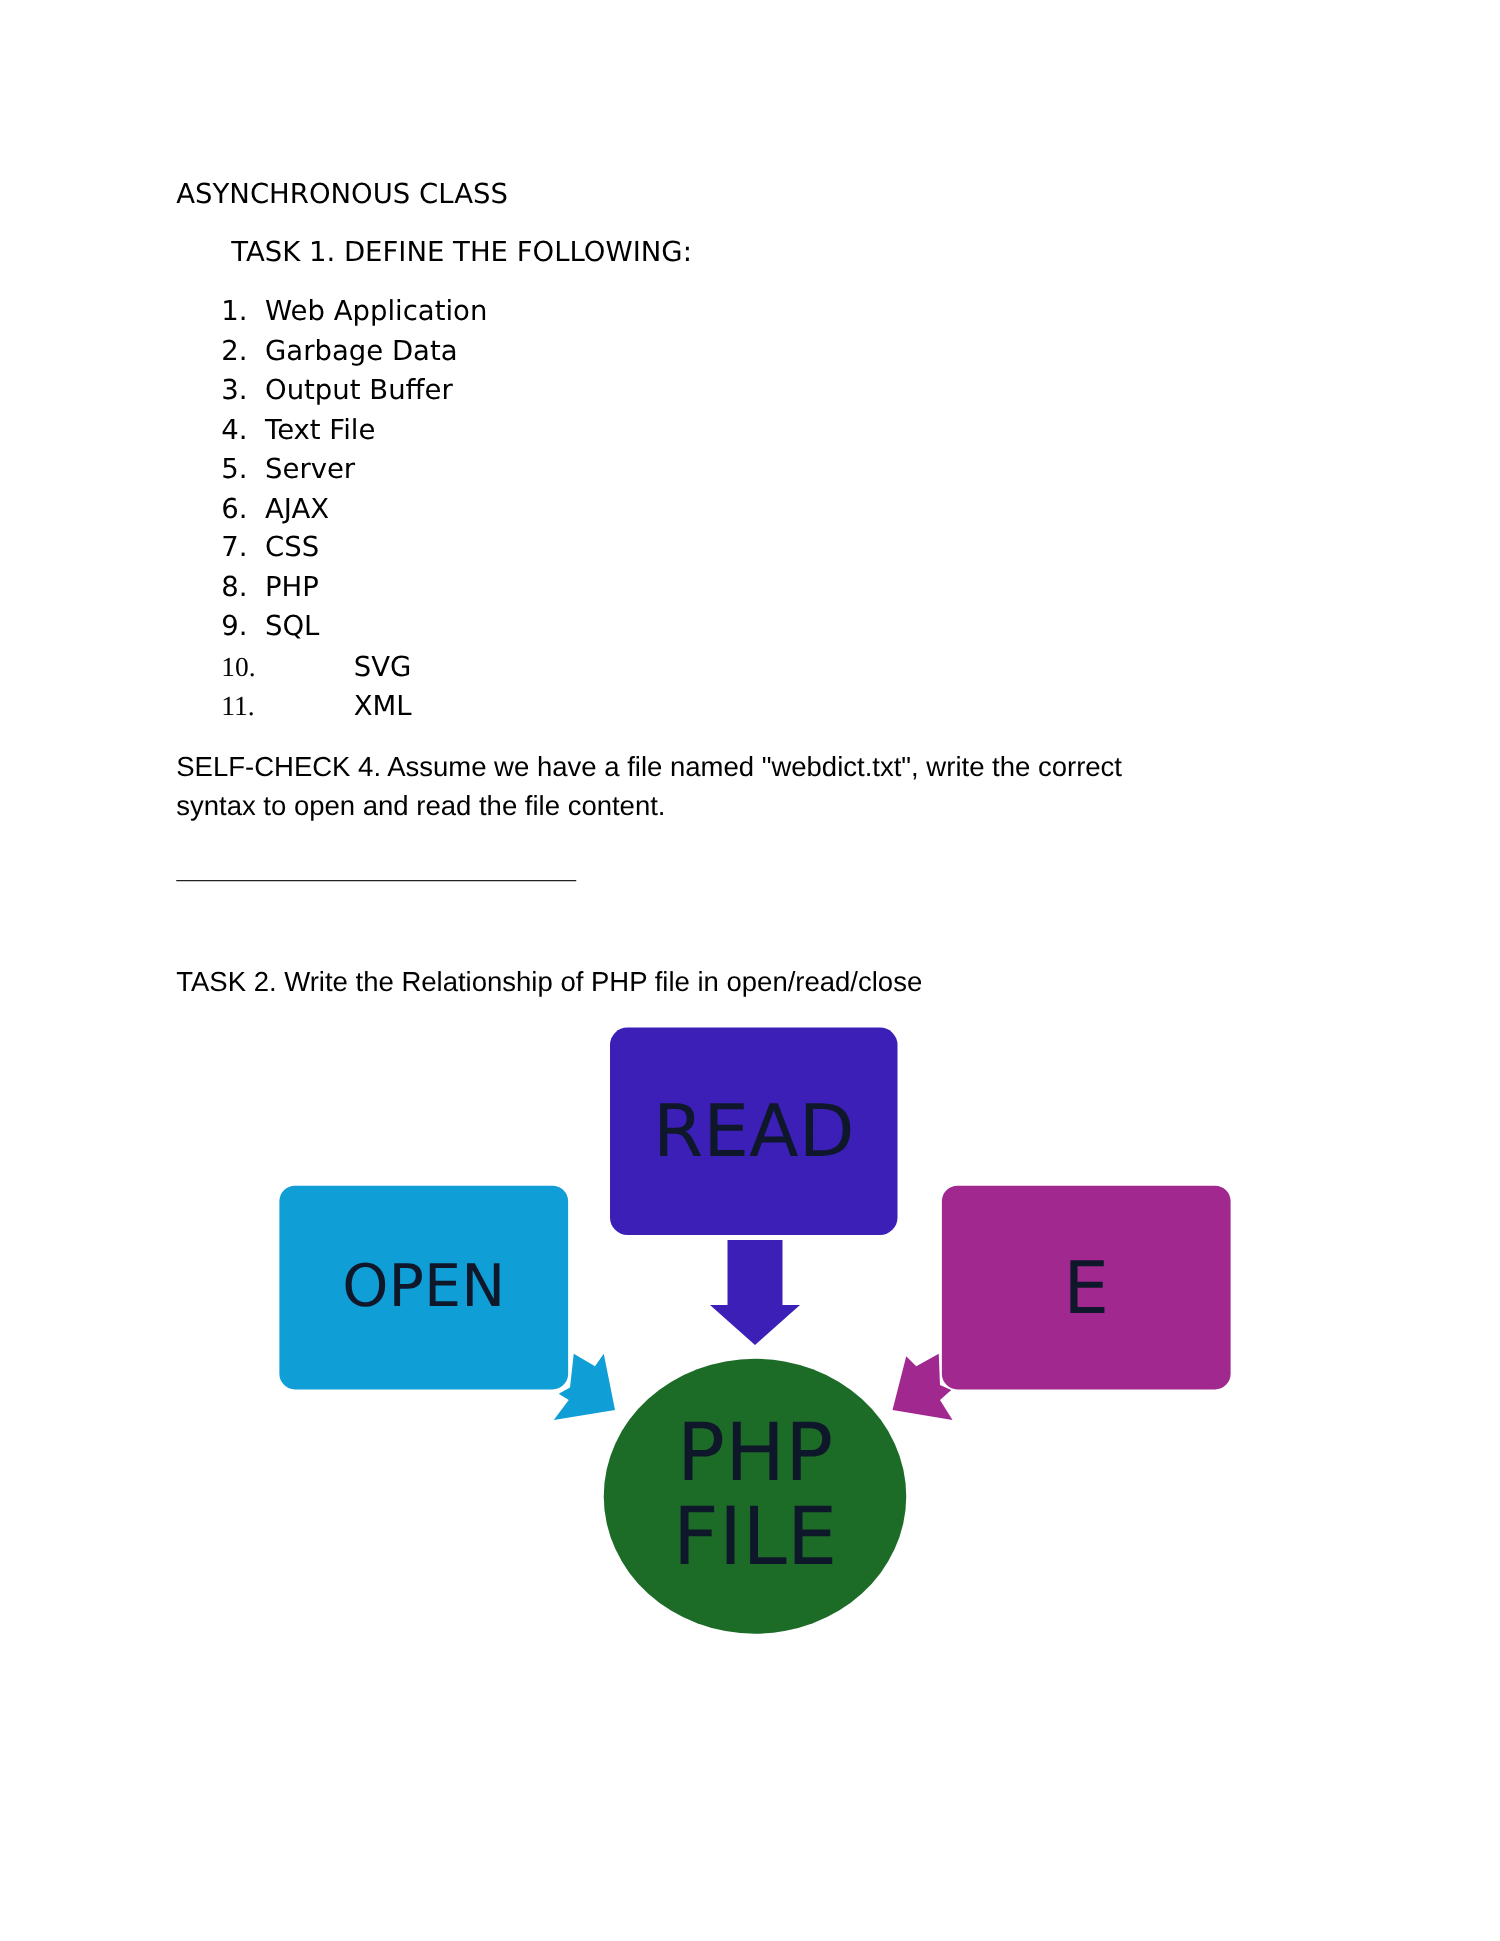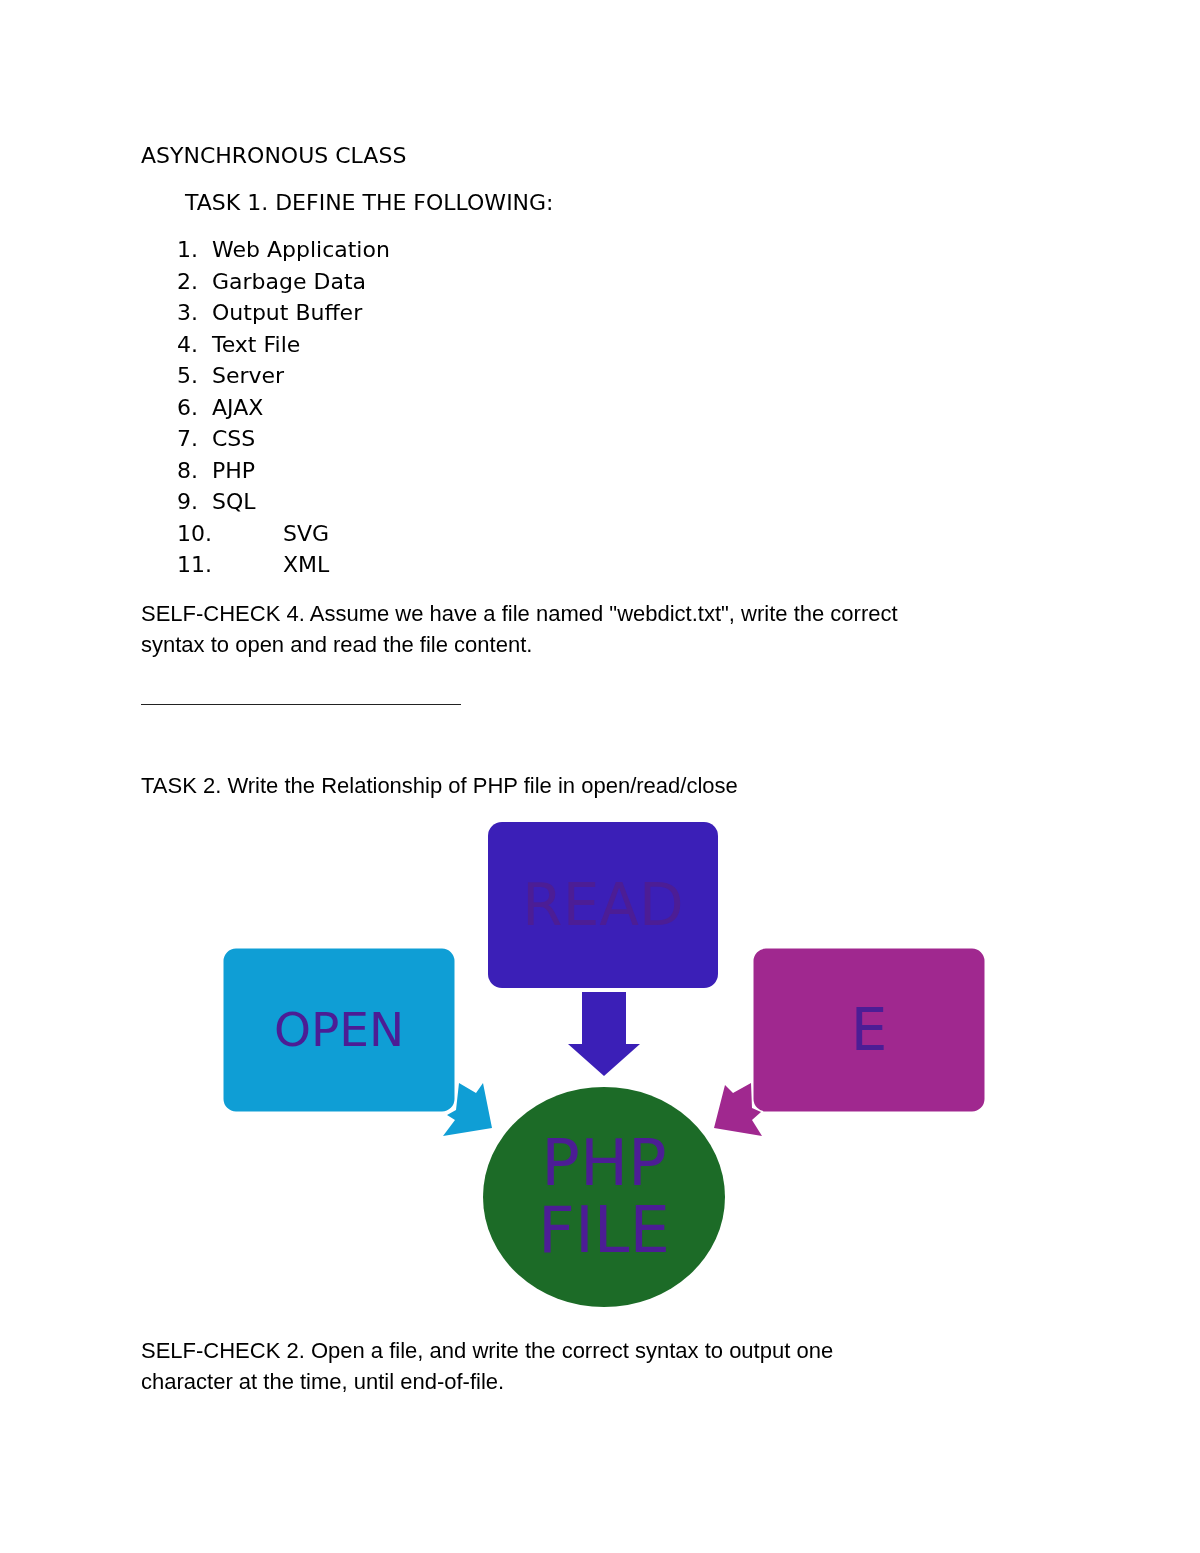--- a/index.html
+++ b/index.html
@@ -6,26 +6,26 @@
     body {
       width: 1200px; height: 1553px; position: relative; overflow: hidden;
       font-family: "DejaVu Sans", sans-serif; color: #000;
     }
     .page { position: absolute; left: 0; top: 0; width: 950px; height: 1553px; }
     .txt { position: absolute; left: 141px; font-size: 22px; line-height: 31px; white-space: nowrap; }
     .narrow { font-family: "Liberation Sans Narrow", "Liberation Sans", sans-serif; }
     .list { position: absolute; left: 177px; top: 234px; margin: 0; padding: 0; list-style: none; }
     .list li { font-size: 22px; line-height: 31.5px; height: 31.5px; position: relative; white-space: nowrap; }
     .list .num { display: inline-block; width: 35px; }
-    .list .num.wide { width: 106px; }
+    .list .num.wide { width: 106px; font-family: Liberation Serif, serif; }
     .answer-line { position: absolute; left: 141px; top: 704px; width: 320px; height: 0; border-top: 1.5px solid #222; }
     .para { position: absolute; left: 141px; font-size: 22px; line-height: 31px; }
     svg.diagram { position: absolute; left: 0; top: 0; }
     .box-label {
-      position: absolute; color: #4c1d95; text-align: center;
+      position: absolute; color: #0f172a; text-align: center;
       font-family: "DejaVu Sans", sans-serif; font-weight: normal;
       display: flex; align-items: center; justify-content: center;
       line-height: 1.05;
     }
   </style>
 </head>
 <body>
 
 <div class="page">
 
@@ -75,18 +75,14 @@
   <div class="box-label" style="left:488px; top:822px; width:230px; height:166px; font-size:58px;">READ</div>
   <div class="box-label" style="left:222px; top:947px; width:234px; height:166px; font-size:47px;">OPEN</div>
   <div class="box-label" style="left:752px; top:947px; width:234px; height:166px; font-size:58px; flex-direction:column;">
     <span>E</span>
   </div>
   <div class="box-label" style="left:483px; top:1087px; width:242px; height:220px; font-size:64px; flex-direction:column;">
     <span>PHP</span>
     <span>FILE</span>
   </div>
 
-  <div class="para narrow" style="top:1335px;">
-    <div>SELF-CHECK 2. Open a file, and write the correct syntax to output one</div>
-    <div>character at the time, until end-of-file.</div>
-  </div>
 
 </div>
 
 </body></html>

